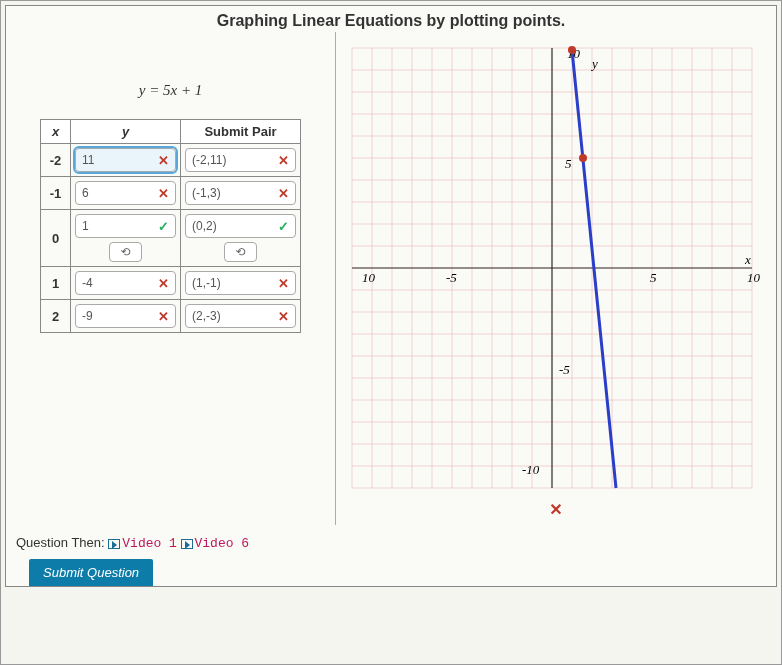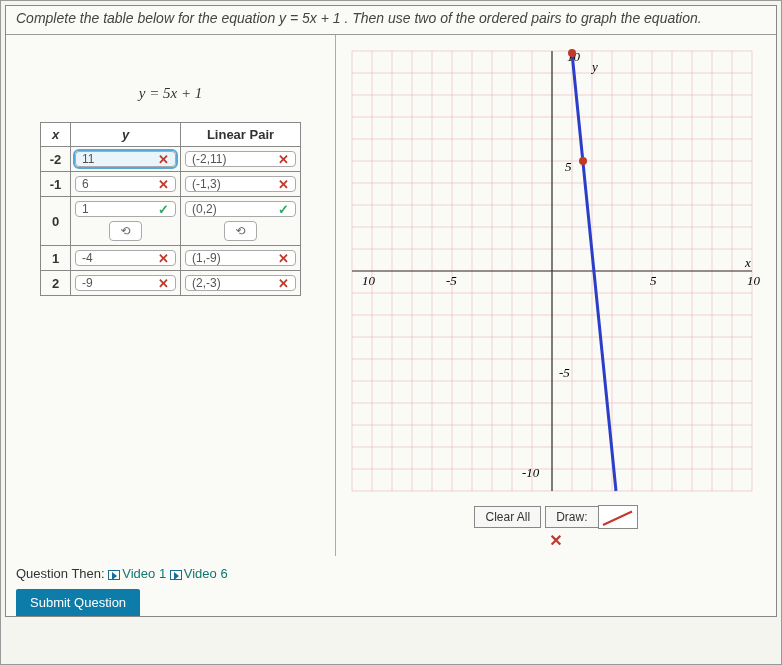--- a/index.html
+++ b/index.html
@@ -10,57 +10,53 @@
   .content { display: flex; }
   .left { width: 330px; padding: 10px 6px; border-right: 1px solid #aaa; }
   .right { flex: 1; padding: 6px; position: relative; }
   .eq { text-align: center; font-size: 15px; margin: 40px 0 20px; font-style: italic; }
   table.tbl { border-collapse: collapse; margin: 0 auto; }
   table.tbl td, table.tbl th { border: 1px solid #888; padding: 4px; font-size: 13px; font-family: Arial, sans-serif; text-align: center; vertical-align: middle; }
   th { font-weight: bold; font-style: italic; background: #fff; }
   td.xcol { width: 30px; font-weight: bold; }
   td.ycol { width: 110px; }
   td.pcol { width: 120px; margin-top: 8px; }
-  .ibox { display: flex; align-items: center; justify-content: space-between; border: 1px solid #aaa; border-radius: 4px; padding: 2px 6px; height: 16px; background: #fff; }
+  .ibox { display: flex; align-items: center; justify-content: space-between; border: 1px solid #aaa; border-radius: 4px; padding: 2px 6px; height: 24px; background: #fff; }
   .ibox.sel { outline: 2px solid #58a8dc; background: #eaf4fb; }
   .ival { font-size: 12px; color: #555; font-family: Arial, sans-serif; }
   .mark-x { color: #c0392b; font-weight: bold; font-family: Arial, sans-serif; }
   .mark-v { color: #27ae60; font-weight: bold; font-family: Arial, sans-serif; }
   .retry { display: inline-block; border: 1px solid #aaa; border-radius: 4px; padding: 2px 10px; font-size: 12px; margin-top: 4px; background: #fff; color: #666; font-family: Arial, sans-serif; }
   svg.grid { display: block; }
   .btnrow { text-align: center; margin-top: 4px; }
   .btn { display: inline-block; border: 1px solid #888; padding: 3px 10px; font-size: 12px; background: #f7f7f5; font-family: Arial, sans-serif; vertical-align: middle; }
   .linebtn { display: inline-block; border: 1px solid #888; width: 40px; height: 24px; vertical-align: middle; background: #fff; position: relative; }
   .linebtn::before { content: ""; position: absolute; left: 4px; top: 18px; width: 32px; height: 2px; background: #c0392b; transform: rotate(-25deg); transform-origin: left center; }
   .wrong { color: #c0392b; font-weight: bold; text-align: center; margin-top: 2px; font-family: Arial, sans-serif; }
   .help { font-size: 13px; padding: 10px 10px 4px; font-family: Arial, sans-serif; }
-  .help a { color: #0f766e; text-decoration: none; }
+  .help a { color: #be185d; text-decoration: none; font-family: Liberation Mono, monospace; }
   .play { display: inline-block; border: 1px solid #1a6b96; width: 12px; height: 10px; position: relative; margin-right: 2px; vertical-align: middle; }
   .play::after { content: ""; position: absolute; left: 3px; top: 1px; border-left: 5px solid #1a6b96; border-top: 4px solid transparent; border-bottom: 4px solid transparent; }
-  .submit { background: #0d7ca8; color: #fff; border: none; padding: 6px 14px; font-size: 13px; margin: 4px 0 0 10px; font-family: Arial, sans-serif; border-radius: 2px 2px 0 0; }
+  .submit { background: #0d7ca8; color: #fff; border: none; padding: 6px 14px; font-size: 13px; margin: 4px 0 0 23px; font-family: Arial, sans-serif; border-radius: 2px 2px 0 0; font-style: italic; }
 </style>
 </head>
 <body>
 
 <div class="container">
-  <div class="prompt">
-    <span>Complete the table below for the equation </span>
-    <span>y = 5x + 1</span>
-    <span>. Then use two of the ordered pairs to graph the equation.</span>
-  </div>
+  <div class="title">Graphing Linear Equations by plotting points.</div>
 
   <div class="content">
     <div class="left">
       <div class="eq">y = 5x + 1</div>
       <table class="tbl">
         <tbody>
             <tr>
           <th>x</th>
           <th>y</th>
-          <th style="font-style:normal">Linear Pair</th>
+          <th style="font-style:normal">Submit Pair</th>
         </tr>
         </tbody>
           <tbody id="rows">
             <tr>
               <td class="xcol">-2</td>
               <td class="ycol">
                 <div class="ibox sel">
                   <span class="ival">11</span>
                   <span class="mark-x">✕</span>
                 </div>
@@ -101,21 +97,21 @@
             <tr>
               <td class="xcol">1</td>
               <td class="ycol">
                 <div class="ibox ">
                   <span class="ival">-4</span>
                   <span class="mark-x">✕</span>
                 </div>
               </td>
               <td class="pcol">
                 <div class="ibox">
-                  <span class="ival">(1,-9)</span>
+                  <span class="ival">(1,-1)</span>
                   <span class="mark-x">✕</span>
                 </div>
               </td>
             </tr>
             <tr>
               <td class="xcol">2</td>
               <td class="ycol">
                 <div class="ibox ">
                   <span class="ival">-9</span>
                   <span class="mark-x">✕</span>
@@ -188,24 +184,20 @@
         <text x="308" y="244" font-size="13" font-style="italic">5</text>
         <text x="403" y="226" font-size="13" font-style="italic">x</text>
         <text x="405" y="244" font-size="13" font-style="italic">10</text>
         <text x="217" y="336" font-size="13" font-style="italic">-5</text>
         <text x="180" y="436" font-size="13" font-style="italic">-10</text>
 
         <line x1="230" y1="12" x2="274" y2="450" stroke="#2a3ec8" stroke-width="3"></line>
         <circle cx="230" cy="12" r="4" fill="#c0392b"></circle>
         <circle cx="241" cy="120" r="4" fill="#c0392b"></circle>
       </svg>
-      <div class="btnrow">
-        <span class="btn">Clear All</span>
-        <span class="btn" style="border-right:none">Draw:</span><span class="linebtn"></span>
-      </div>
       <div class="wrong">✕</div>
     </div>
   </div>
 
   <div class="help">
     <span>Question Then:</span>
     <a href="#"><span class="play"></span><span>Video 1</span></a>
     <a href="#"><span class="play"></span><span>Video 6</span></a>
   </div>
   <button class="submit">Submit Question</button>

